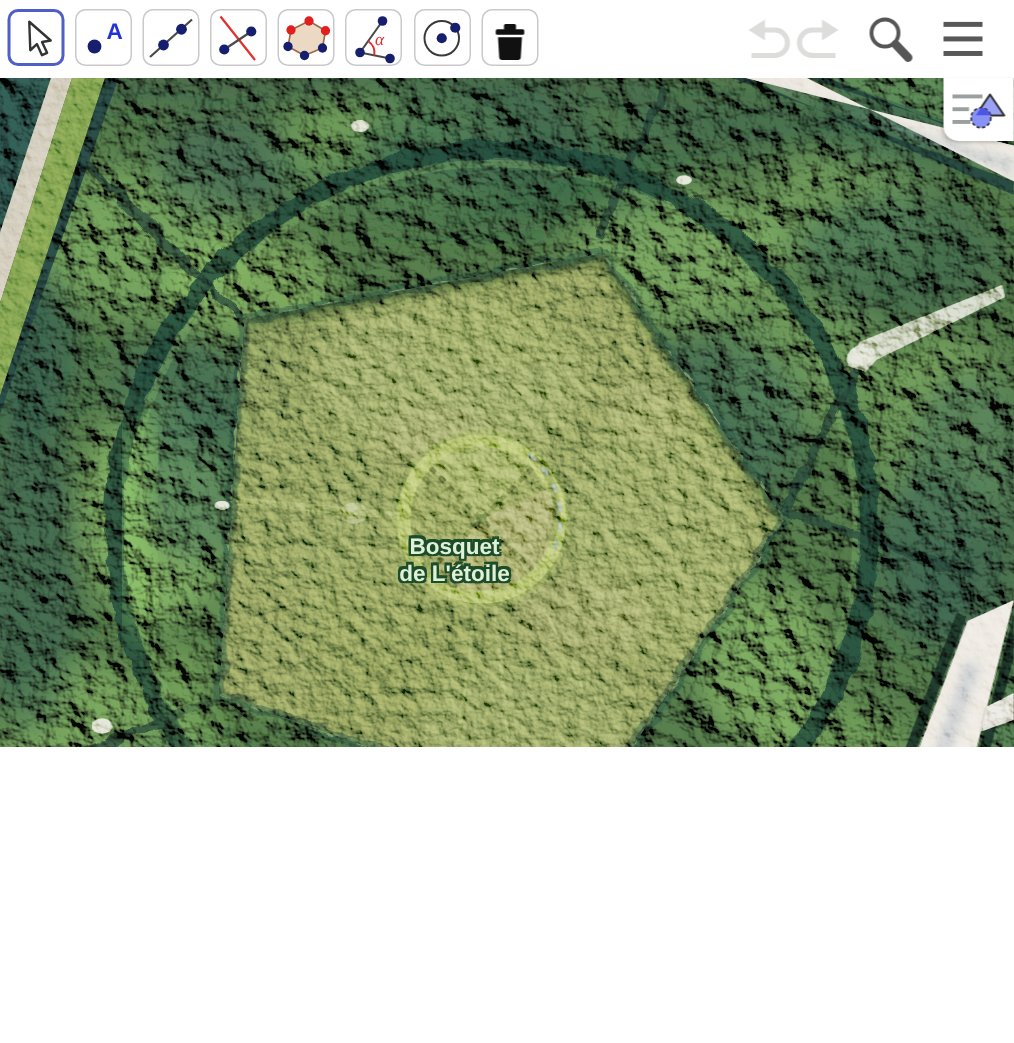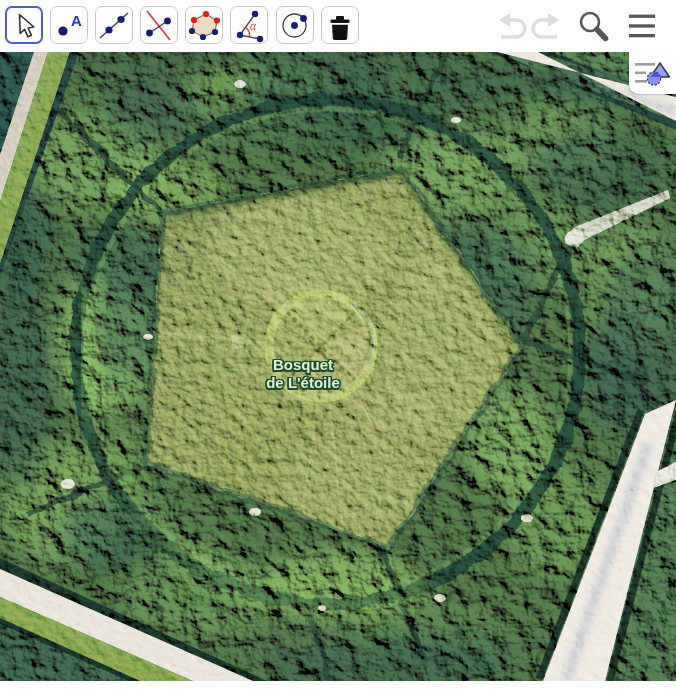--- a/index.html
+++ b/index.html
@@ -1,20 +1,20 @@
 <!DOCTYPE html>
 <html><head><meta charset="utf-8">
 <style>
 html,body{margin:0;padding:0;background:#fff;width:676px;height:695px;overflow:hidden;position:relative;font-family:"Liberation Sans",sans-serif}
 *{box-sizing:border-box}
 #toolbar{position:absolute;top:0;left:0;width:676px;height:52px;background:#fff;z-index:5}
 .tbtn{position:absolute;top:6px;width:38px;height:38px;background:#fff;border:1px solid #c9c9c9;border-radius:7px}
 .tbtn.sel{border:2px solid #4f5fc8}
 .tbtn svg{position:absolute;left:0;top:0}
-#map{position:absolute;top:52px;left:0;width:676px;height:629px;overflow:hidden;background:#46623e}
+#map{position:absolute;top:52px;left:0;width:676px;height:446px;overflow:hidden;background:#46623e}
 #scene{position:absolute;left:0;top:0}
 #tex{position:absolute;left:0;top:0;mix-blend-mode:overlay;opacity:0.95}
 #lbl{position:absolute;left:-35px;top:0;width:676px;text-align:center;color:#dff2d8;font-weight:bold;font-size:15px;line-height:18px;
  text-shadow:-1.5px -1.5px 0 #1d4c2a,1.5px -1.5px 0 #1d4c2a,-1.5px 1.5px 0 #1d4c2a,1.5px 1.5px 0 #1d4c2a,0 -1.5px 0 #1d4c2a,0 1.5px 0 #1d4c2a,-1.5px 0 0 #1d4c2a,1.5px 0 0 #1d4c2a}
 #panelbtn{position:absolute;top:52px;right:0;width:47px;height:42px;background:#fff;border-radius:0 0 0 10px;z-index:6;box-shadow:-1px 1px 2px rgba(0,0,0,.18)}
 </style></head>
 <body>
 <div id="map">
   <svg id="scene" width="676" height="629" viewBox="0 0 676 629">
   <defs>

